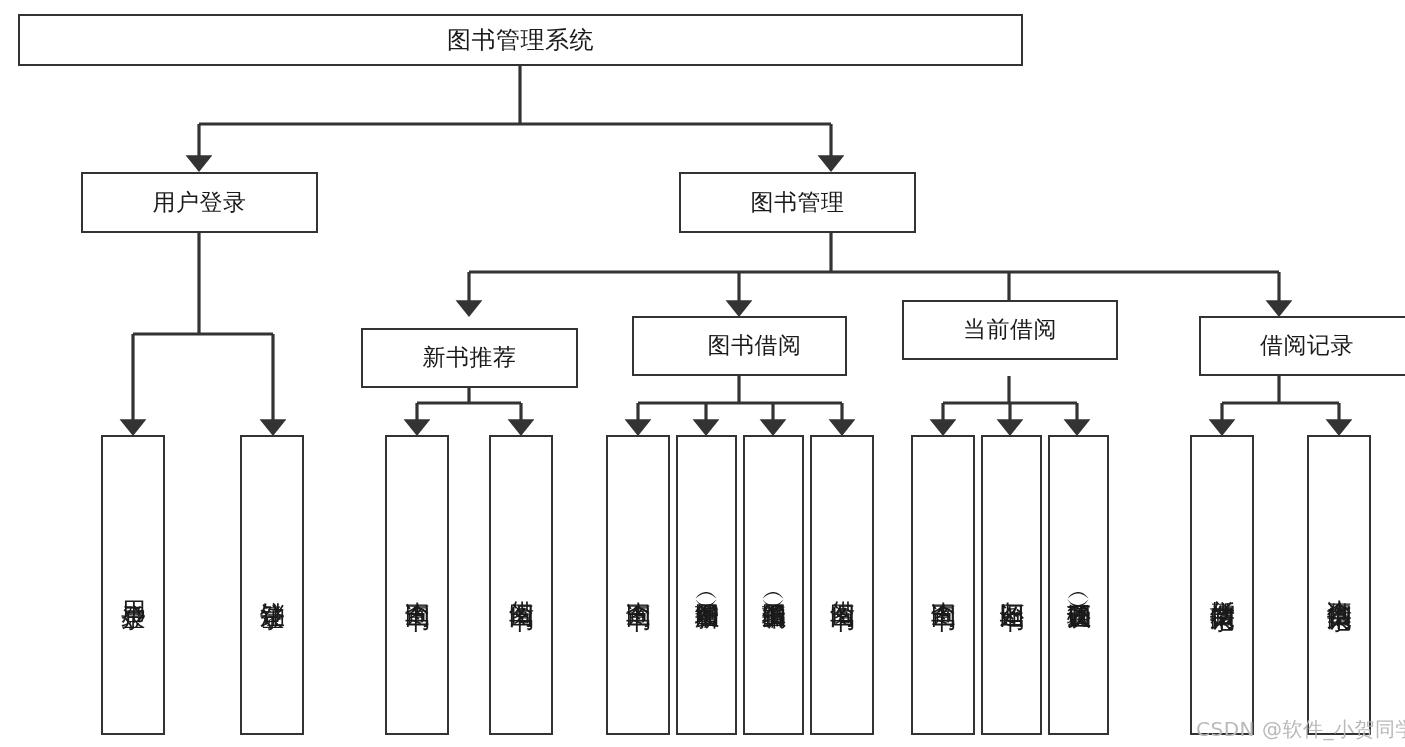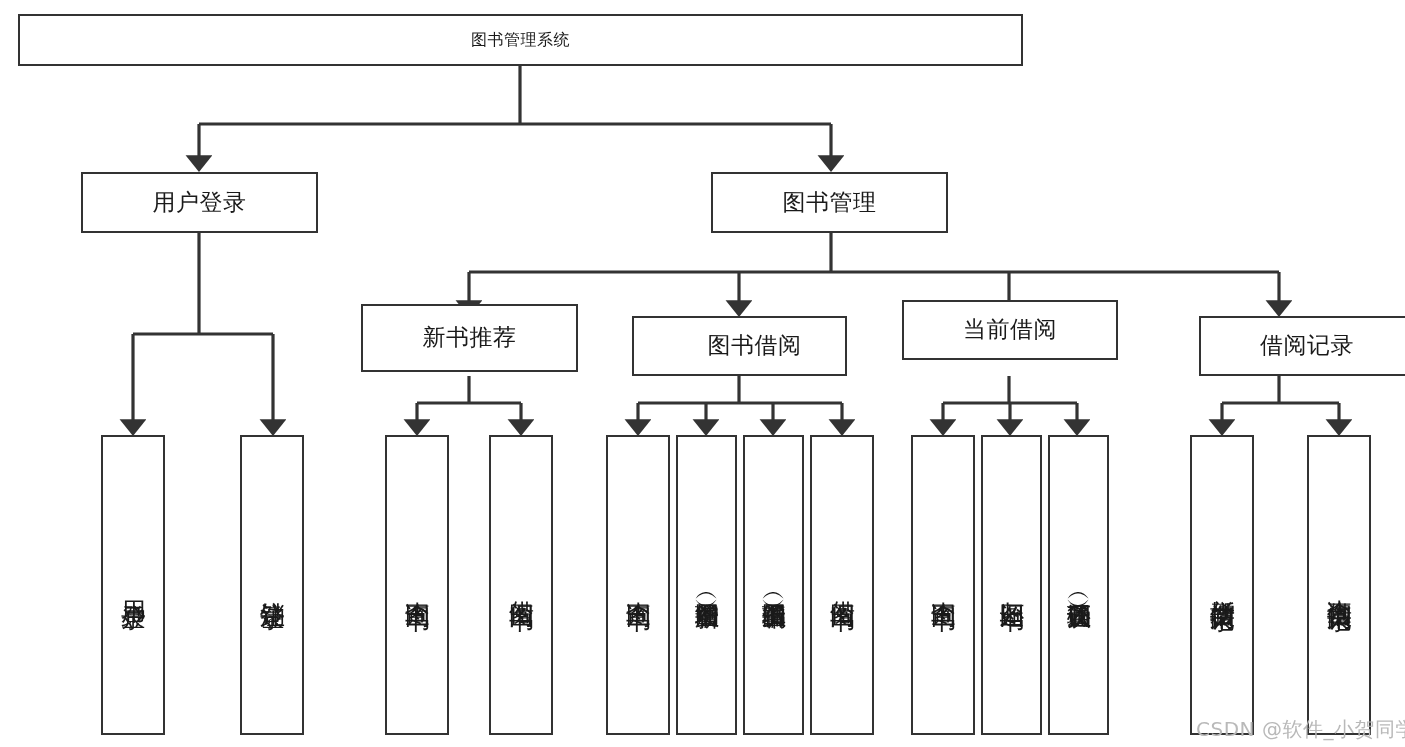--- a/index.html
+++ b/index.html
@@ -36,21 +36,21 @@
     justify-content: center;
     color: #1a1a1a;
     text-align: center;
   }
   .node-h {
     font-size: 23px;
     letter-spacing: 0.5px;
     line-height: 1.1;
   }
   .node-root {
-    font-size: 16px;
+    font-size: 24px;
   }
   .node-v {
     writing-mode: vertical-rl;
     text-orientation: upright;
     font-size: 25px;
     line-height: 1.12;
     letter-spacing: 2px;
     white-space: nowrap;
     padding: 4px 0;
   }
@@ -123,23 +123,23 @@
       <path d="M1279,376 L1279,403"></path>
       <path d="M1222,403 L1339,403"></path>
       <path d="M1222,403 L1222,427" marker-end="url(#arrowhead)"></path>
       <path d="M1339,403 L1339,427" marker-end="url(#arrowhead)"></path>
     </g>
   </svg>
 
   <div class="node node-h node-root" style="left:18px; top:14px; width:1005px; height:52px;">图书管理系统</div>
 
   <div class="node node-h" style="left:81px; top:172px; width:237px; height:61px;">用户登录</div>
-  <div class="node node-h" style="left:711px; top:172px; width:237px; height:61px;">图书管理</div>
+  <div class="node node-h" style="left:679px; top:172px; width:237px; height:61px;">图书管理</div>
 
-  <div class="node node-h" style="left:361px; top:304px; width:217px; height:68px;">新书推荐</div>
+  <div class="node node-h" style="left:361px; top:328px; width:217px; height:60px;">新书推荐</div>
   <div class="node node-h" style="left:632px; top:316px; width:215px; height:60px;padding-left:30px;">图书借阅</div>
   <div class="node node-h" style="left:902px; top:300px; width:216px; height:60px;">当前借阅</div>
   <div class="node node-h" style="left:1171px; top:316px; width:216px; height:60px;margin-left:28px;">借阅记录</div>
 
   <div class="node node-v" style="left:101px; top:435px; width:64px; height:300px;">用户登录</div>
   <div class="node node-v" style="left:240px; top:435px; width:64px; height:300px;">注销登录</div>
 
   <div class="node node-v" style="left:385px; top:435px; width:64px; height:300px;">查询图书</div>
   <div class="node node-v" style="left:489px; top:435px; width:64px; height:300px;">借阅图书</div>
 

